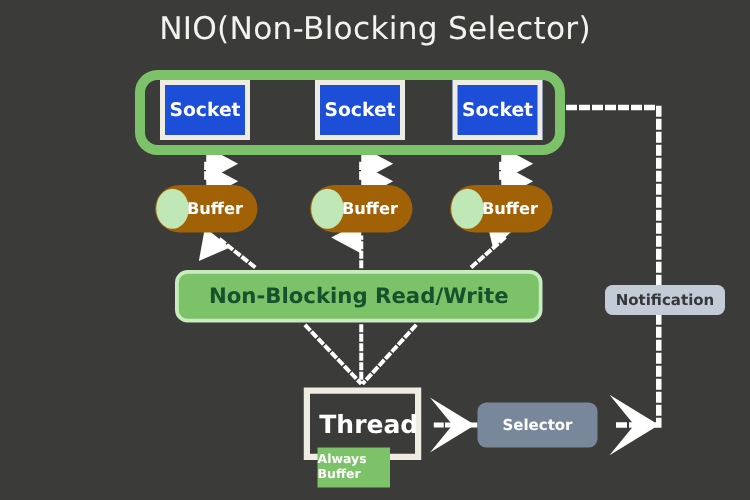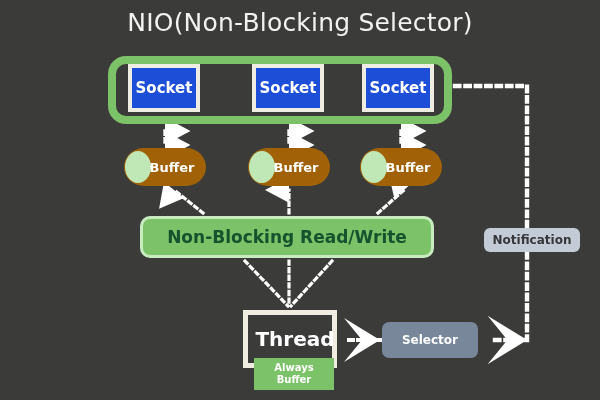--- a/index.html
+++ b/index.html
@@ -154,26 +154,26 @@
     justify-content: center;
     color: #ffffff;
     font-size: 20px;
     font-weight: bold;
     padding-left: 10px;
   }
   .thread-badge {
     position: absolute;
     left: 254px;
     top: 358px;
-    width: 80px;
+    width: 58px;
     height: 32px;
     background: #7cc268;
     display: flex;
     flex-direction: column;
-    align-items: center;
+    align-items: flex-start;
     justify-content: center;
     color: #ffffff;
     font-size: 10px;
     font-weight: bold;
     line-height: 1.25;
   }
 
   
   .selector-box {
     position: absolute;

